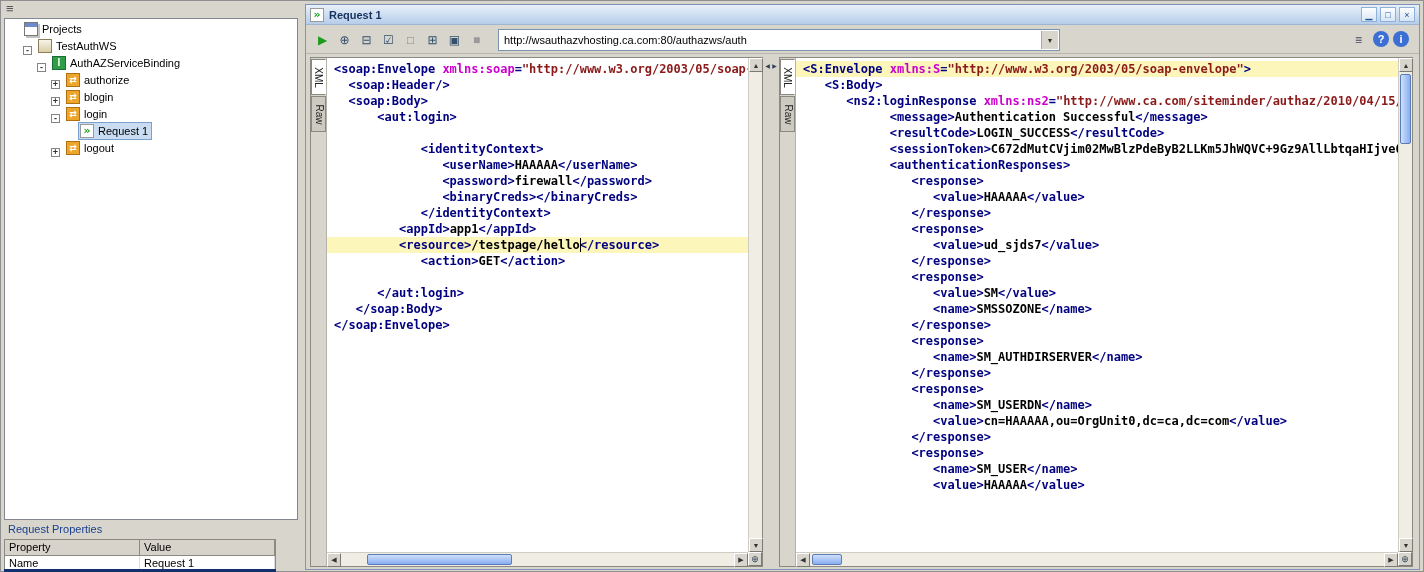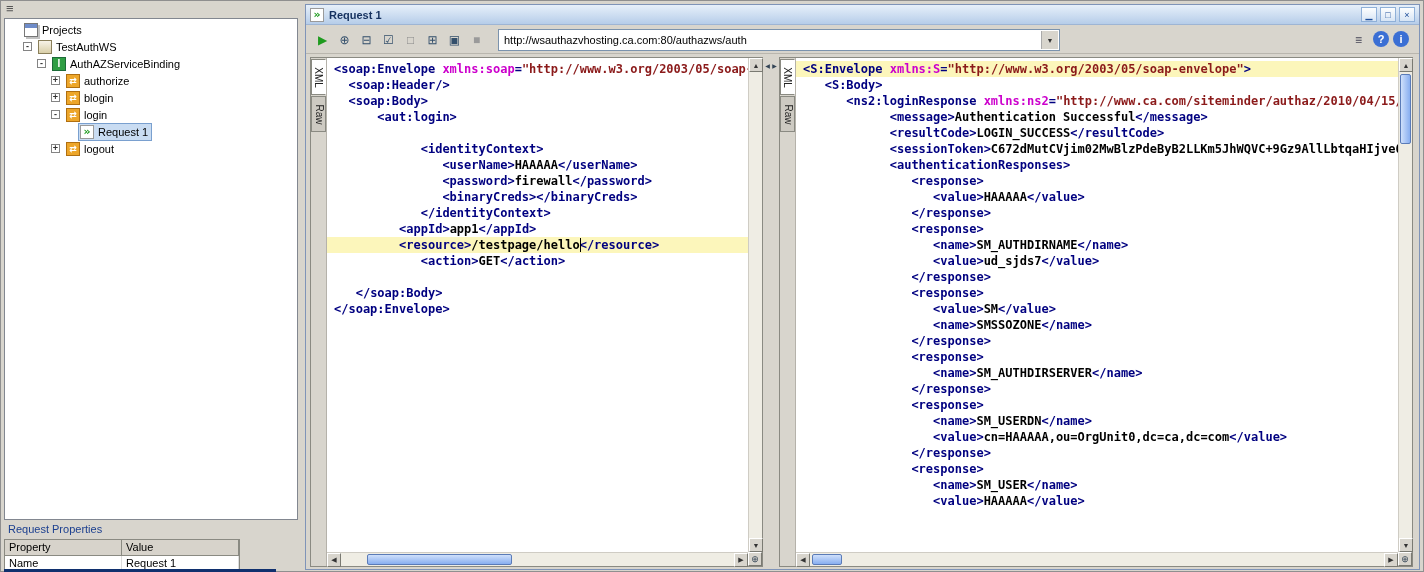--- a/index.html
+++ b/index.html
@@ -12,37 +12,37 @@
   body{
     position:relative;background:#d8d5cd;overflow:hidden;
     font-family:"Liberation Sans",sans-serif;font-size:11px;color:#000;
     outline:1px solid #8f8f8f;outline-offset:-1px;
   }
   .abs{position:absolute}
 
   
   #grip{left:6px;top:1px;font-size:13px;color:#555;cursor:pointer}
   #tree{left:4px;top:18px;width:294px;height:502px;background:#fff;border:1px solid #828790;overflow:hidden;padding-top:2px}
-  .tree-row{height:17px;display:flex;align-items:center;white-space:nowrap;cursor:default}
+  .tree-row{height:17px;display:flex;align-items:flex-end;white-space:nowrap;cursor:default}
   .exp{width:9px;height:9px;border:1px solid #848484;background:#fff;font:bold 9px/7px "Liberation Sans",sans-serif;text-align:center;color:#333;margin-right:4px;flex:none}
   .exp-spacer{width:13px;flex:none}
   .row-inner{display:flex;align-items:center;padding:1px 3px 1px 1px;border:1px solid transparent}
   .row-inner.sel{background:var(--selection);border:1px solid #7aa0cf}
   .ico{width:14px;height:14px;margin-right:4px;position:relative;display:inline-block;flex:none;text-align:center}
   .ico-projects{background:#fff;border:1px solid #777;box-shadow:2px 2px 0 #c2c2c2}
   .ico-projects::before{content:"";position:absolute;left:0;right:0;top:0;height:4px;background:#6f8cc9}
   .ico-project{background:linear-gradient(#f7f3e8,#d9cfa8);border:1px solid #8a7f5a}
   .ico-interface{background:#2f9e44;border:1px solid #1c6b38;color:#fff;font:bold 10px/12px "Liberation Sans",sans-serif}
   .ico-interface::after{content:"I"}
   .ico-operation{background:#eda62a;border:1px solid #b06f10;color:#fff;font:bold 9px/12px "DejaVu Sans",sans-serif}
   .ico-operation::after{content:"\21C4"}
   .ico-request{background:#fff;border:1px solid #9a9a9a;color:#1e9b1e;font:bold 11px/11px "DejaVu Sans",sans-serif}
   .ico-request::after{content:"\00BB"}
   #props-title{left:8px;top:523px;color:#1b3f8f;font-size:11px}
-  #prop-table{left:4px;top:539px;width:236px;border:1px solid #8a8a82;background:#fff}
+  #prop-table{left:4px;top:539px;width:272px;border:1px solid #8a8a82;background:#fff}
   #prop-head{display:flex}
   .phead{background:#d7d3cb;border-right:1px solid #8a8a82;border-bottom:1px solid #8a8a82;height:16px;line-height:15px}
   .pcell{width:136px;padding-left:4px;overflow:hidden;white-space:nowrap}
   .prow{display:flex;height:14px;line-height:14px;background:#fff}
   .prow .pcell{border-right:1px solid #dcdcdc}
   #partial-row{left:4px;top:569px;width:272px;height:3px;background:#10306e}
 
   
   #main{left:305px;top:4px;width:1115px;height:566px;border:1px solid #7f94b8;background:#d8d5cd;overflow:hidden}
   #titlebar{left:0;top:0;right:0;height:20px;background:linear-gradient(180deg,var(--titlebar-top),var(--titlebar-bottom));display:flex;align-items:center;padding-left:4px;border-bottom:1px solid #9eb5d4}
@@ -216,20 +216,21 @@
         <div class="ed-line"></div>
         <div class="ed-line"><span class="xtext">            </span><span class="xtag">&lt;identityContext</span><span class="xtag">&gt;</span></div>
         <div class="ed-line"><span class="xtext">               </span><span class="xtag">&lt;userName</span><span class="xtag">&gt;</span><span class="xtext">HAAAAA</span><span class="xtag">&lt;/userName</span><span class="xtag">&gt;</span></div>
         <div class="ed-line"><span class="xtext">               </span><span class="xtag">&lt;password</span><span class="xtag">&gt;</span><span class="xtext">firewall</span><span class="xtag">&lt;/password</span><span class="xtag">&gt;</span></div>
         <div class="ed-line"><span class="xtext">               </span><span class="xtag">&lt;binaryCreds</span><span class="xtag">&gt;</span><span class="xtag">&lt;/binaryCreds</span><span class="xtag">&gt;</span></div>
         <div class="ed-line"><span class="xtext">            </span><span class="xtag">&lt;/identityContext</span><span class="xtag">&gt;</span></div>
         <div class="ed-line"><span class="xtext">         </span><span class="xtag">&lt;appId</span><span class="xtag">&gt;</span><span class="xtext">app1</span><span class="xtag">&lt;/appId</span><span class="xtag">&gt;</span></div>
         <div class="ed-line hl"><span class="xtext">         </span><span class="xtag">&lt;resource</span><span class="xtag">&gt;</span><span class="xtext">/testpage/hello</span><span class="xtag">&lt;/resource</span><span class="xtag">&gt;</span><span class="caret" style="left: calc(34ch + 7px);"></span></div>
         <div class="ed-line"><span class="xtext">            </span><span class="xtag">&lt;action</span><span class="xtag">&gt;</span><span class="xtext">GET</span><span class="xtag">&lt;/action</span><span class="xtag">&gt;</span></div>
         <div class="ed-line"></div>
+        <div class="ed-line"><span class="xtext">      </span><span class="xtag">&lt;/aut:login</span><span class="xtag">&gt;</span></div>
         <div class="ed-line"><span class="xtext">   </span><span class="xtag">&lt;/soap:Body</span><span class="xtag">&gt;</span></div>
         <div class="ed-line"><span class="xtag">&lt;/soap:Envelope</span><span class="xtag">&gt;</span></div>
       </div>
     <div class="vscroll">
       <div class="sb-btn" style="top:0;left:0">▲</div>
       <div class="sb-btn" style="bottom:0;left:0">▼</div>
     </div>
     <div class="hscroll">
       <div class="sb-btn" style="left:0;top:0">◀</div>
       <div class="sb-btn" style="right:0;top:0">▶</div>
@@ -259,21 +260,20 @@
         <div class="ed-line"><span class="xtext">   </span><span class="xtag">&lt;S:Body</span><span class="xtag">&gt;</span></div>
         <div class="ed-line"><span class="xtext">      </span><span class="xtag">&lt;ns2:loginResponse</span><span> </span><span class="xattr">xmlns:ns2</span><span class="xtag">=</span><span class="xval">"http://www.ca.com/siteminder/authaz/2010/04/15/aut</span></div>
         <div class="ed-line"><span class="xtext">            </span><span class="xtag">&lt;message</span><span class="xtag">&gt;</span><span class="xtext">Authentication Successful</span><span class="xtag">&lt;/message</span><span class="xtag">&gt;</span></div>
         <div class="ed-line"><span class="xtext">            </span><span class="xtag">&lt;resultCode</span><span class="xtag">&gt;</span><span class="xtext">LOGIN_SUCCESS</span><span class="xtag">&lt;/resultCode</span><span class="xtag">&gt;</span></div>
         <div class="ed-line"><span class="xtext">            </span><span class="xtag">&lt;sessionToken</span><span class="xtag">&gt;</span><span class="xtext">C672dMutCVjim02MwBlzPdeByB2LLKm5JhWQVC+9Gz9AllLbtqaHIjve0SEH</span></div>
         <div class="ed-line"><span class="xtext">            </span><span class="xtag">&lt;authenticationResponses</span><span class="xtag">&gt;</span></div>
         <div class="ed-line"><span class="xtext">               </span><span class="xtag">&lt;response</span><span class="xtag">&gt;</span></div>
         <div class="ed-line"><span class="xtext">                  </span><span class="xtag">&lt;value</span><span class="xtag">&gt;</span><span class="xtext">HAAAAA</span><span class="xtag">&lt;/value</span><span class="xtag">&gt;</span></div>
         <div class="ed-line"><span class="xtext">               </span><span class="xtag">&lt;/response</span><span class="xtag">&gt;</span></div>
         <div class="ed-line"><span class="xtext">               </span><span class="xtag">&lt;response</span><span class="xtag">&gt;</span></div>
-        <div class="ed-line"><span class="xtext">                  </span><span class="xtag">&lt;name</span><span class="xtag">&gt;</span><span class="xtext">SM_AUTHDIRNAME</span><span class="xtag">&lt;/name</span><span class="xtag">&gt;</span></div>
         <div class="ed-line"><span class="xtext">                  </span><span class="xtag">&lt;value</span><span class="xtag">&gt;</span><span class="xtext">ud_sjds7</span><span class="xtag">&lt;/value</span><span class="xtag">&gt;</span></div>
         <div class="ed-line"><span class="xtext">               </span><span class="xtag">&lt;/response</span><span class="xtag">&gt;</span></div>
         <div class="ed-line"><span class="xtext">               </span><span class="xtag">&lt;response</span><span class="xtag">&gt;</span></div>
         <div class="ed-line"><span class="xtext">                  </span><span class="xtag">&lt;value</span><span class="xtag">&gt;</span><span class="xtext">SM</span><span class="xtag">&lt;/value</span><span class="xtag">&gt;</span></div>
         <div class="ed-line"><span class="xtext">                  </span><span class="xtag">&lt;name</span><span class="xtag">&gt;</span><span class="xtext">SMSSOZONE</span><span class="xtag">&lt;/name</span><span class="xtag">&gt;</span></div>
         <div class="ed-line"><span class="xtext">               </span><span class="xtag">&lt;/response</span><span class="xtag">&gt;</span></div>
         <div class="ed-line"><span class="xtext">               </span><span class="xtag">&lt;response</span><span class="xtag">&gt;</span></div>
         <div class="ed-line"><span class="xtext">                  </span><span class="xtag">&lt;name</span><span class="xtag">&gt;</span><span class="xtext">SM_AUTHDIRSERVER</span><span class="xtag">&lt;/name</span><span class="xtag">&gt;</span></div>
         <div class="ed-line"><span class="xtext">               </span><span class="xtag">&lt;/response</span><span class="xtag">&gt;</span></div>
         <div class="ed-line"><span class="xtext">               </span><span class="xtag">&lt;response</span><span class="xtag">&gt;</span></div>

